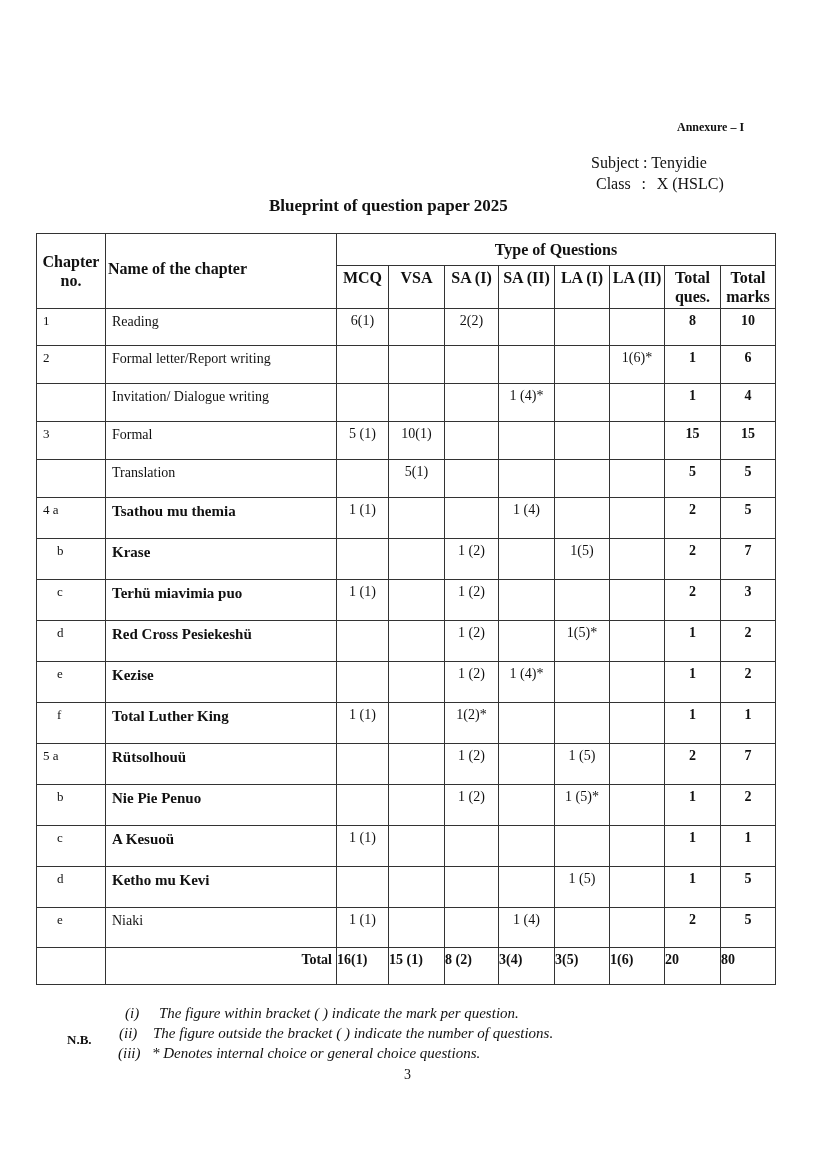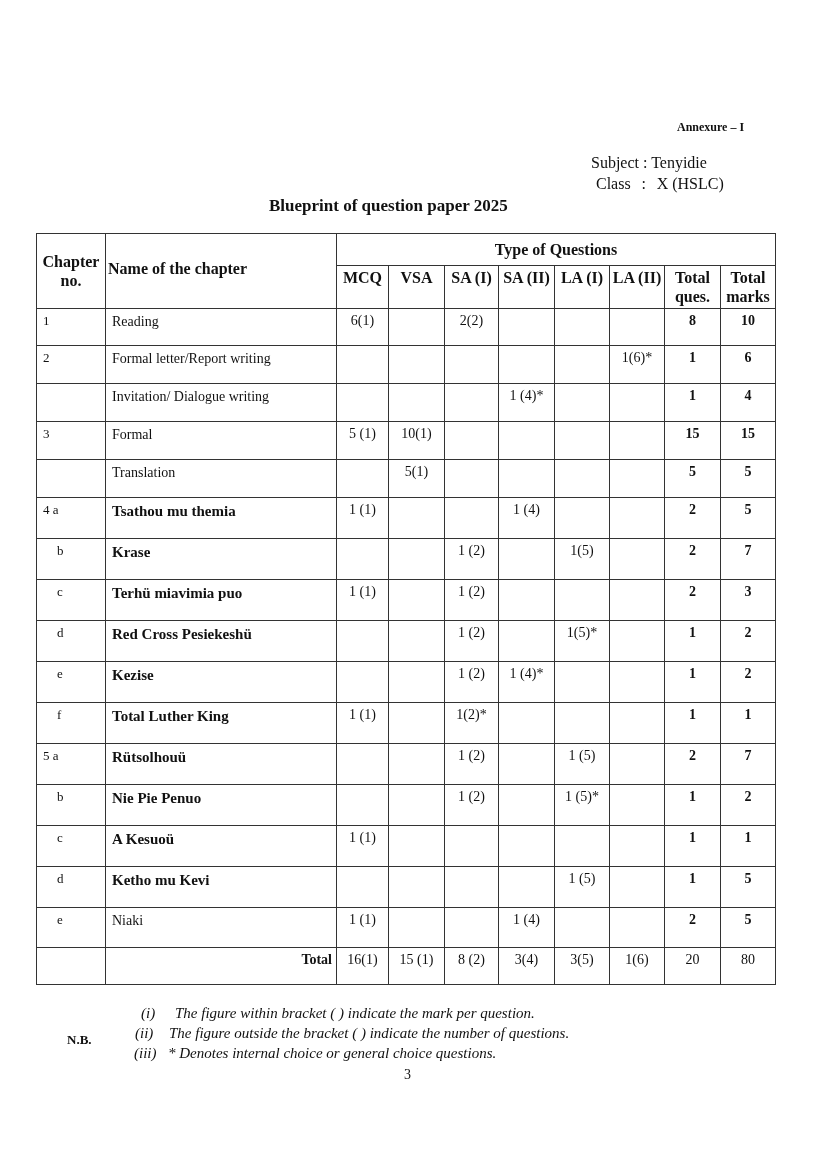--- a/index.html
+++ b/index.html
@@ -17,23 +17,23 @@
   table.bp th.sub { height:40px; vertical-align:top; padding-top:2px; }
   table.bp th.chap { vertical-align:middle; }
   table.bp th.name { text-align:left; padding-left:2px; vertical-align:middle; padding-bottom:6px; }
   td.cno { padding:4px 0 0 6px !important; font-size:13px !important; }
   td.cno.sub { padding-left:20px !important; }
   td.nm { padding:5px 0 0 6px !important; font-size:14px; }
   td.nm.b { font-weight:bold; font-size:15px !important; }
   td.v { text-align:center; padding-top:4px !important; }
   td.t { text-align:center; font-weight:bold; padding-top:4px !important; }
   td.tot-label { text-align:right; font-weight:bold; padding:4px 4px 0 0 !important; }
-  td.tot { text-align:center; font-weight:normal; padding-top:4px !important; }
+  td.tot { font-weight:bold; padding-top:4px !important; }
   .nb { left:67px; top:1032px; font-size:13px; font-weight:bold; }
-  .note { font-size:15px; font-style:italic;margin-left:16px; }
+  .note { font-size:15px; font-style:italic; }
   .n1 { left:125px; top:1005px; }
   .n2 { left:119px; top:1025px; }
   .n3 { left:118px; top:1045px; }
   .note .num { display:inline-block; width:34px; }
   .pg { left:404px; top:1067px; font-size:14px; }
 </style>
 </head>
 <body>
 
 <div class="abs annex">Annexure – I</div>

